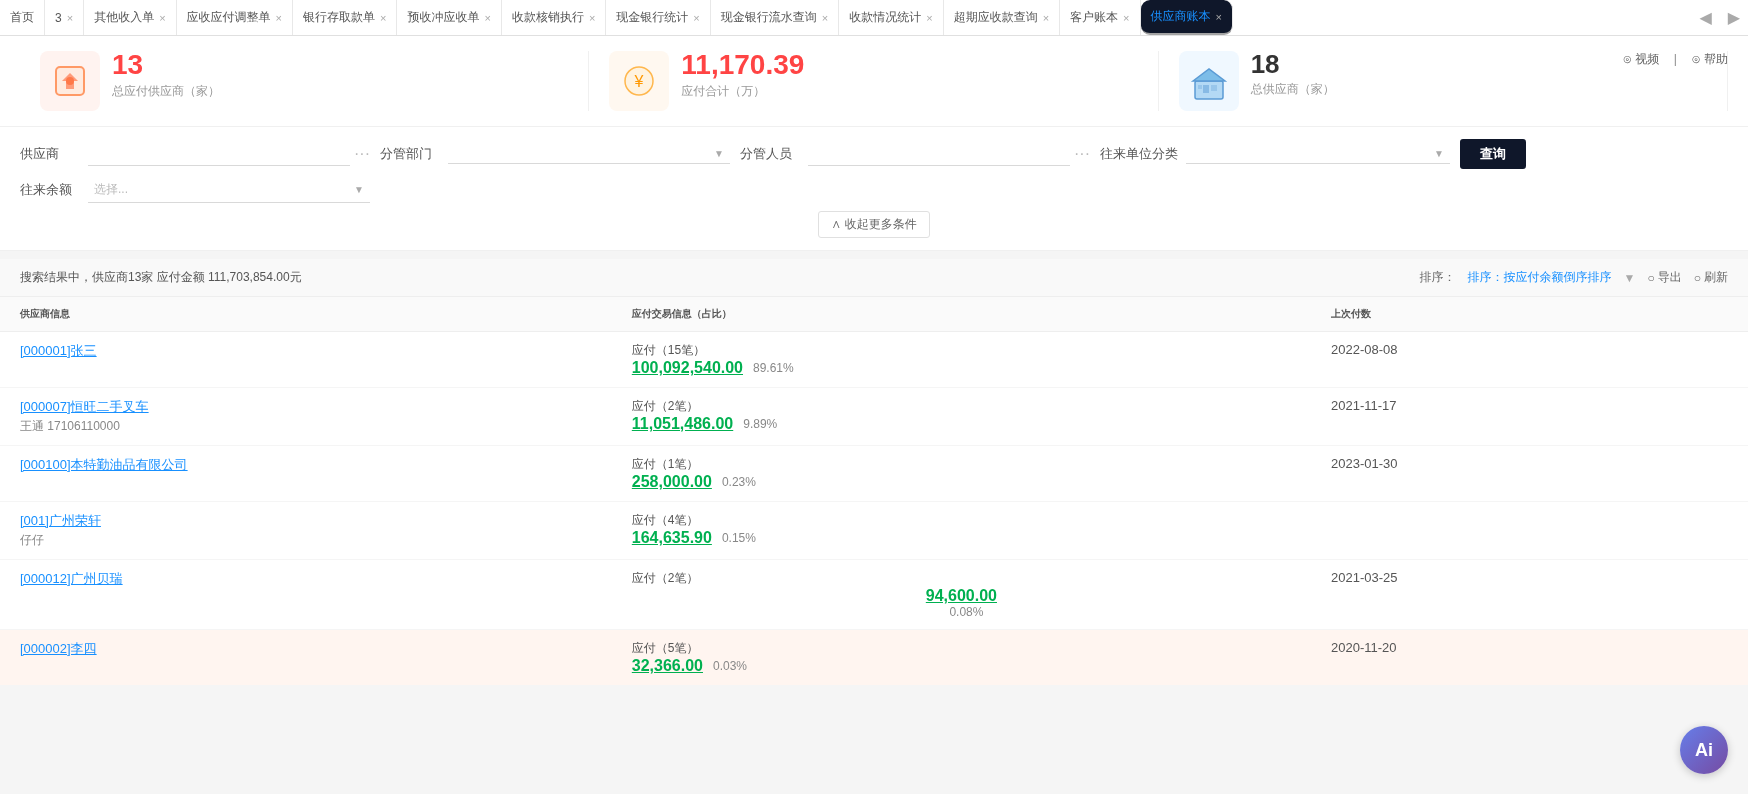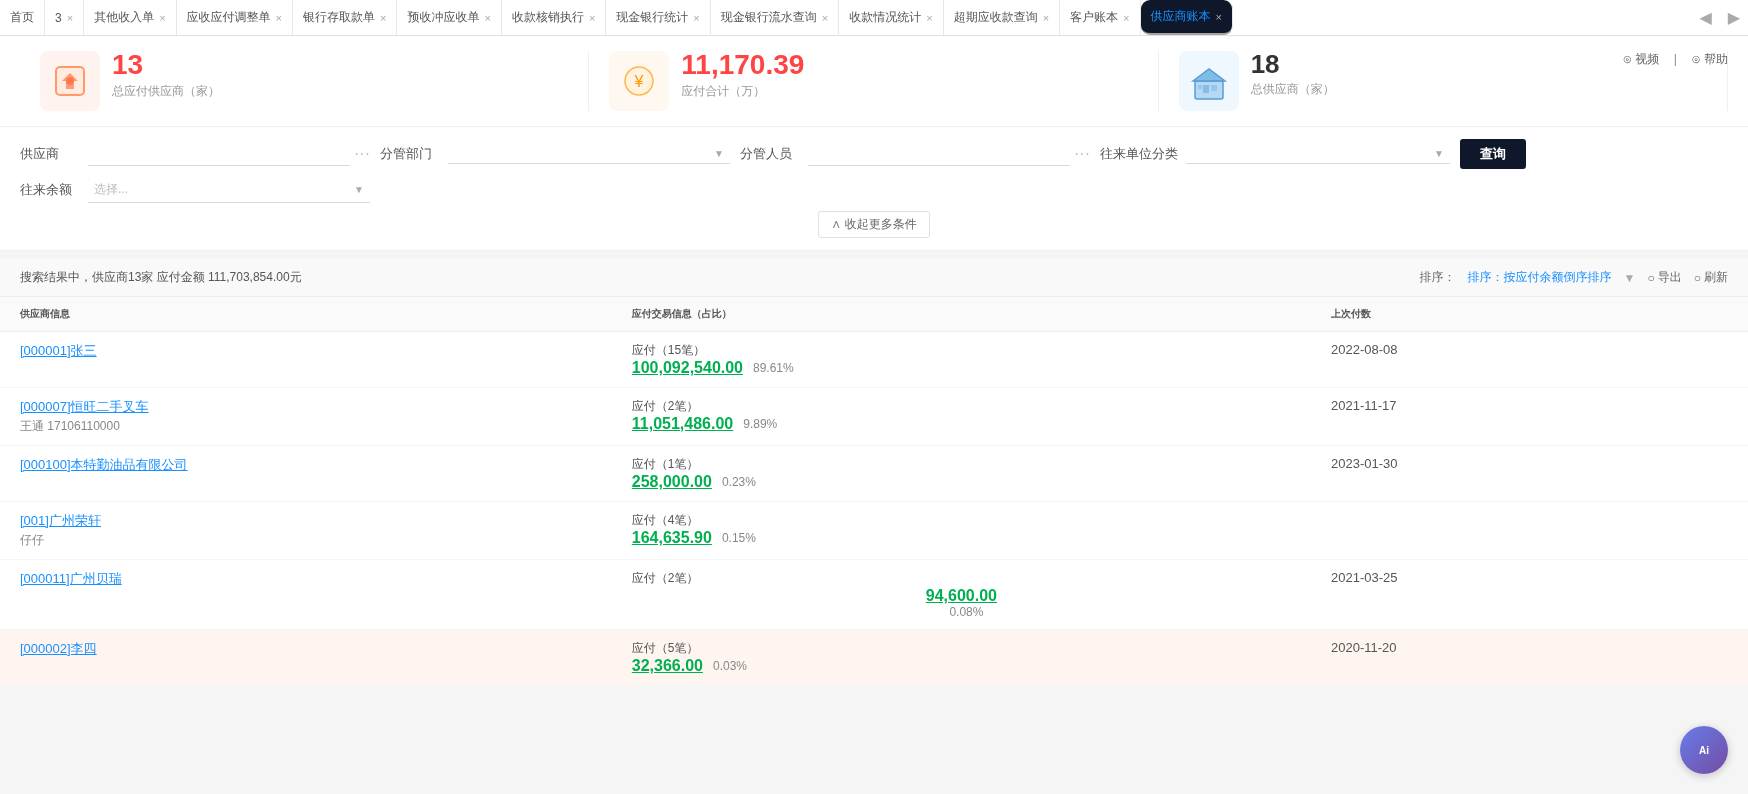--- a/index.html
+++ b/index.html
@@ -248,21 +248,21 @@
       right: 20px;
       bottom: 20px;
       background: linear-gradient(135deg, #667eea, #764ba2);
       color: white;
       border-radius: 50%;
       width: 48px;
       height: 48px;
       display: flex;
       align-items: center;
       justify-content: center;
-      font-size: 10px;
+      font-size: 18px;
       font-weight: bold;
       cursor: pointer;
       box-shadow: 0 2px 8px rgba(0,0,0,0.2);
     }
   </style>
 </head>
 <body>
 
 <div class="top-nav">
   <div class="nav-tab">
@@ -489,21 +489,21 @@
           <td>
             <div class="tx-label">应付（4笔）</div>
             <div style="display: flex; align-items: center;">
               <span class="tx-amount">164,635.90</span>
               <span class="tx-percent">0.15%</span>
             </div>
           </td>
           <td><span class="last-pay-date"></span></td>
         </tr>
         <tr>
-          <td><span class="supplier-link">[000011]广州贝瑞</span></td>
+          <td><span class="supplier-link">[000012]广州贝瑞</span></td>
           <td>
             <div class="tx-label">应付（2笔）</div>
             <div style="display: flex; align-items: center; flex-direction: column;">
               <span class="tx-amount">94,600.00</span>
               <span class="tx-percent">0.08%</span>
             </div>
           </td>
           <td><span class="last-pay-date">2021-03-25</span></td>
         </tr>
         <tr class="highlighted">

